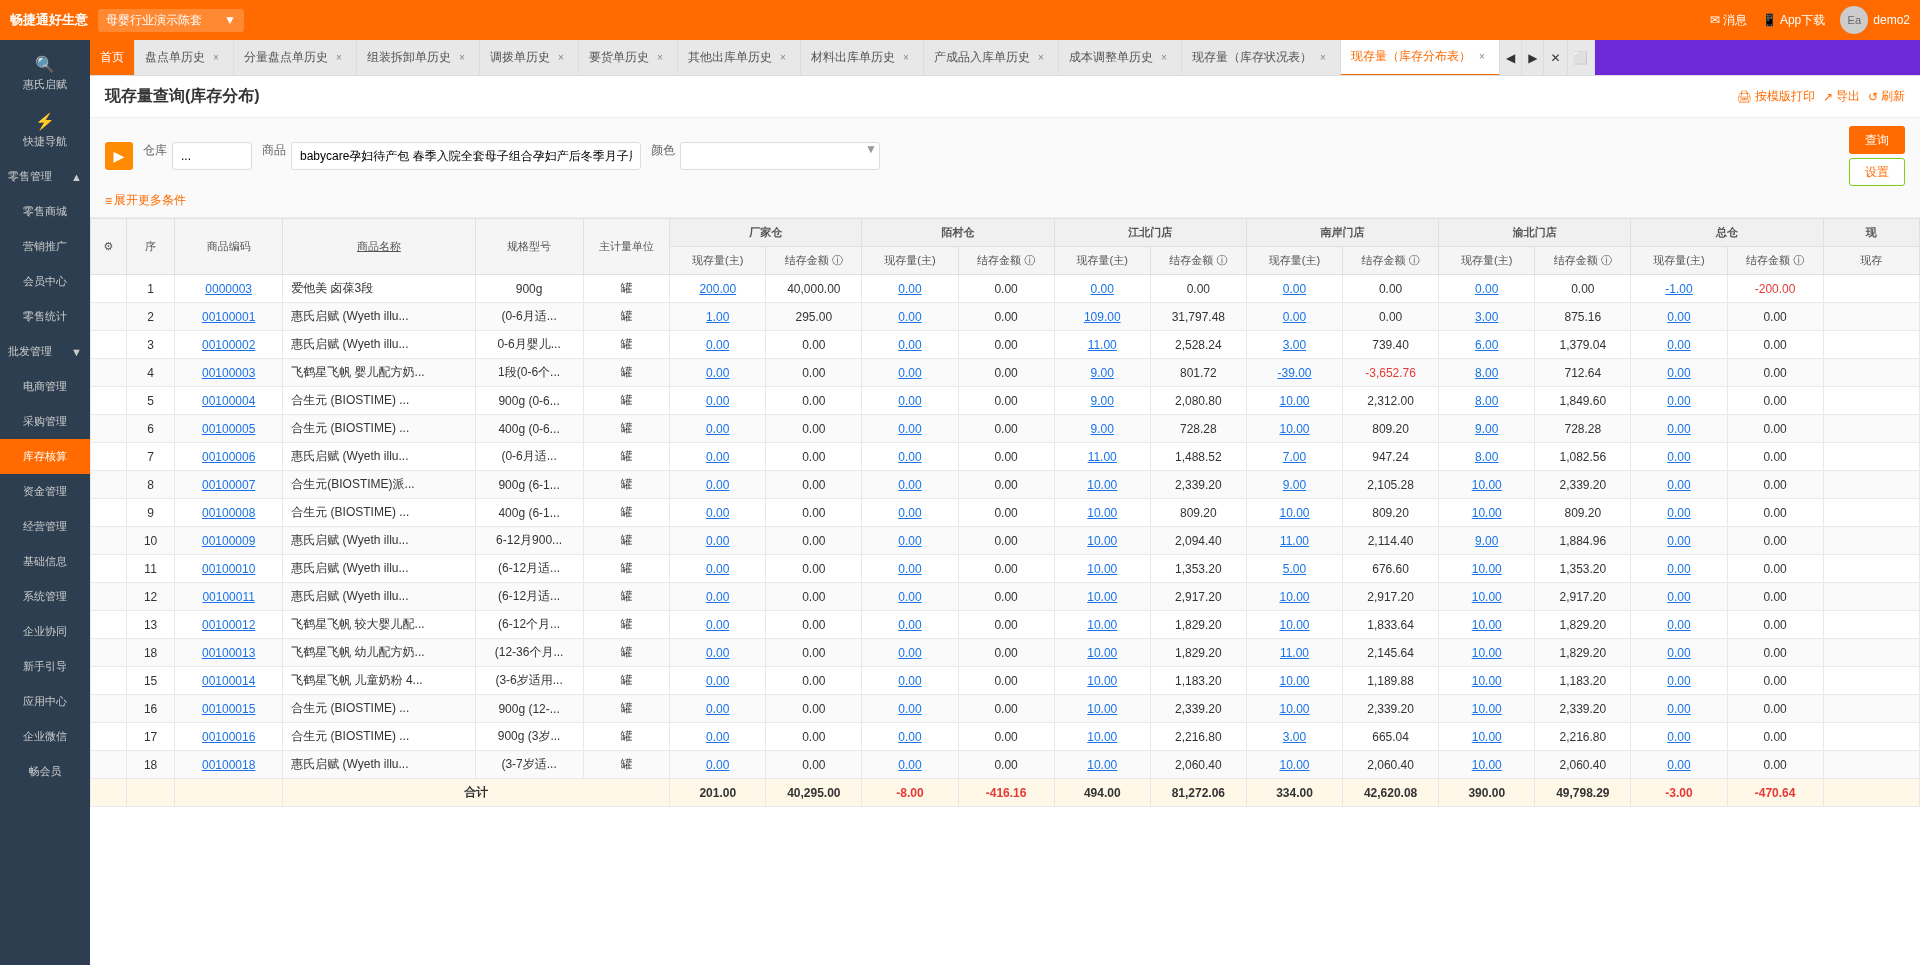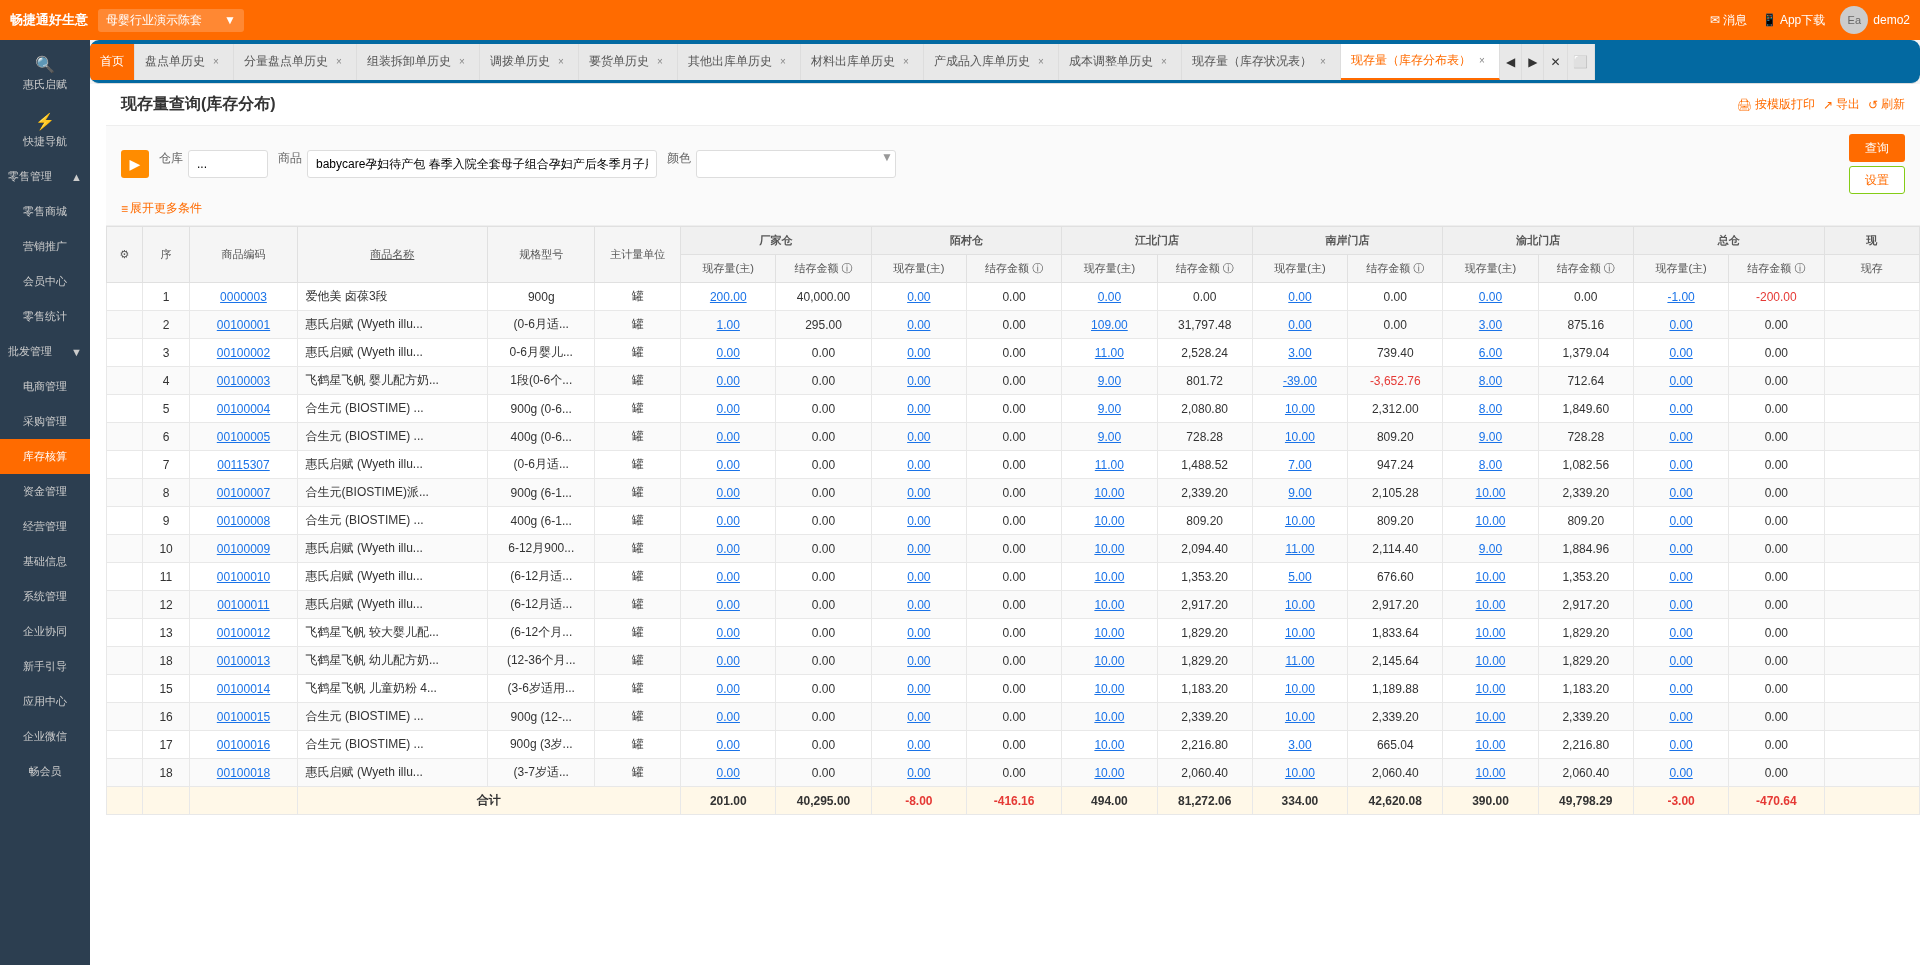--- a/index.html
+++ b/index.html
@@ -22,29 +22,29 @@
     .sidebar { width: 90px; background: #2c3e50; display: flex; flex-direction: column; align-items: center; padding-top: 5px; overflow-y: auto; flex-shrink: 0; }
     .sidebar-item { width: 100%; text-align: center; padding: 10px 5px; color: #ccc; cursor: pointer; font-size: 11px; }
     .sidebar-item.active { background: #ff6b00; color: white; }
     .sidebar-item .sidebar-icon { font-size: 16px; margin-bottom: 3px; }
     .sidebar-section { width: 100%; display: flex; align-items: center; justify-content: space-between; padding: 10px 8px; color: #ccc; cursor: pointer; font-size: 11px; }
     
     
     .content-area { flex: 1; display: flex; flex-direction: column; overflow: hidden; }
     
     
-    .tab-bar { background: #0369a1; display: flex; align-items: center; border-bottom: 1px solid #ddd; height: 44px; overflow: hidden; border-radius: 9px; }
+    .tab-bar { background: #6d28d9; display: flex; align-items: center; border-bottom: 1px solid #ddd; height: 36px; overflow: hidden; }
     .tab { display: flex; align-items: center; padding: 0 10px; height: 36px; background: #e8e8e8; border-right: 1px solid #ddd; font-size: 12px; cursor: pointer; white-space: nowrap; gap: 4px; color: #555; flex-shrink: 0; }
     .tab.active { background: white; color: #ff6b00; border-bottom: 2px solid #ff6b00; }
     .tab.home { background: #ff6b00; color: white; }
     .tab .close-btn { width: 14px; height: 14px; display: flex; align-items: center; justify-content: center; border-radius: 50%; font-size: 10px; color: #888; }
     .tab-nav-btn { padding: 0 6px; height: 36px; display: flex; align-items: center; cursor: pointer; background: #e8e8e8; border-right: 1px solid #ddd; flex-shrink: 0; }
     
     
-    .page-content { flex: 1; overflow: hidden; display: flex; flex-direction: column; background: white; padding-left: 16px; }
+    .page-content { flex: 1; overflow: hidden; display: flex; flex-direction: column; background: white; }
     
     
     .page-header { padding: 10px 15px; display: flex; align-items: center; justify-content: space-between; border-bottom: 1px solid #eee; }
     .page-title { font-size: 16px; font-weight: bold; color: #333; }
     .page-actions { display: flex; align-items: center; gap: 8px; }
     .btn-link { color: #ff6b00; font-size: 12px; cursor: pointer; display: flex; align-items: center; gap: 3px; }
     
     
     .filter-area { padding: 8px 15px; background: #fafafa; border-bottom: 1px solid #eee; }
     .filter-row { display: flex; align-items: center; gap: 10px; flex-wrap: wrap; }
@@ -446,21 +446,21 @@
                 <td>809.20</td>
                 <td class="clickable">9.00</td>
                 <td>728.28</td>
                 <td class="clickable">0.00</td>
                 <td>0.00</td>
                 <td></td>
               </tr>
               <tr>
                 <td></td>
                 <td>7</td>
-                <td class="clickable">00115307</td>
+                <td class="clickable">00100006</td>
                 <td class="text-left">惠氏启赋 (Wyeth illu...</td>
                 <td>(0-6月适...</td>
                 <td>罐</td>
                 <td class="clickable">0.00</td>
                 <td>0.00</td>
                 <td class="clickable">0.00</td>
                 <td>0.00</td>
                 <td class="clickable">11.00</td>
                 <td>1,488.52</td>
                 <td class="clickable">7.00</td>

